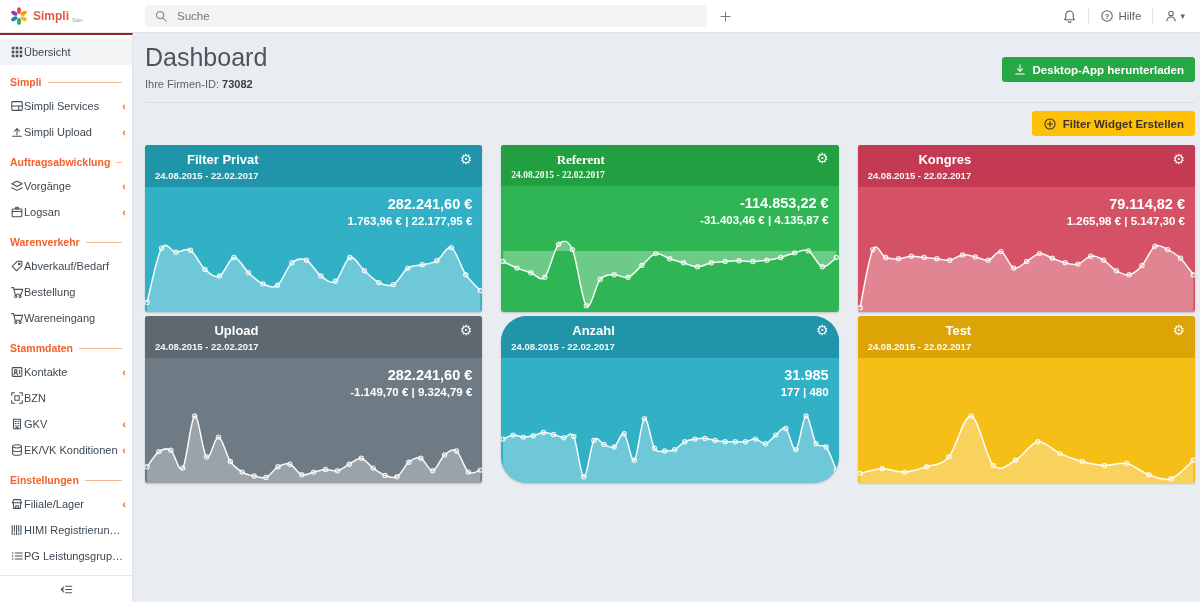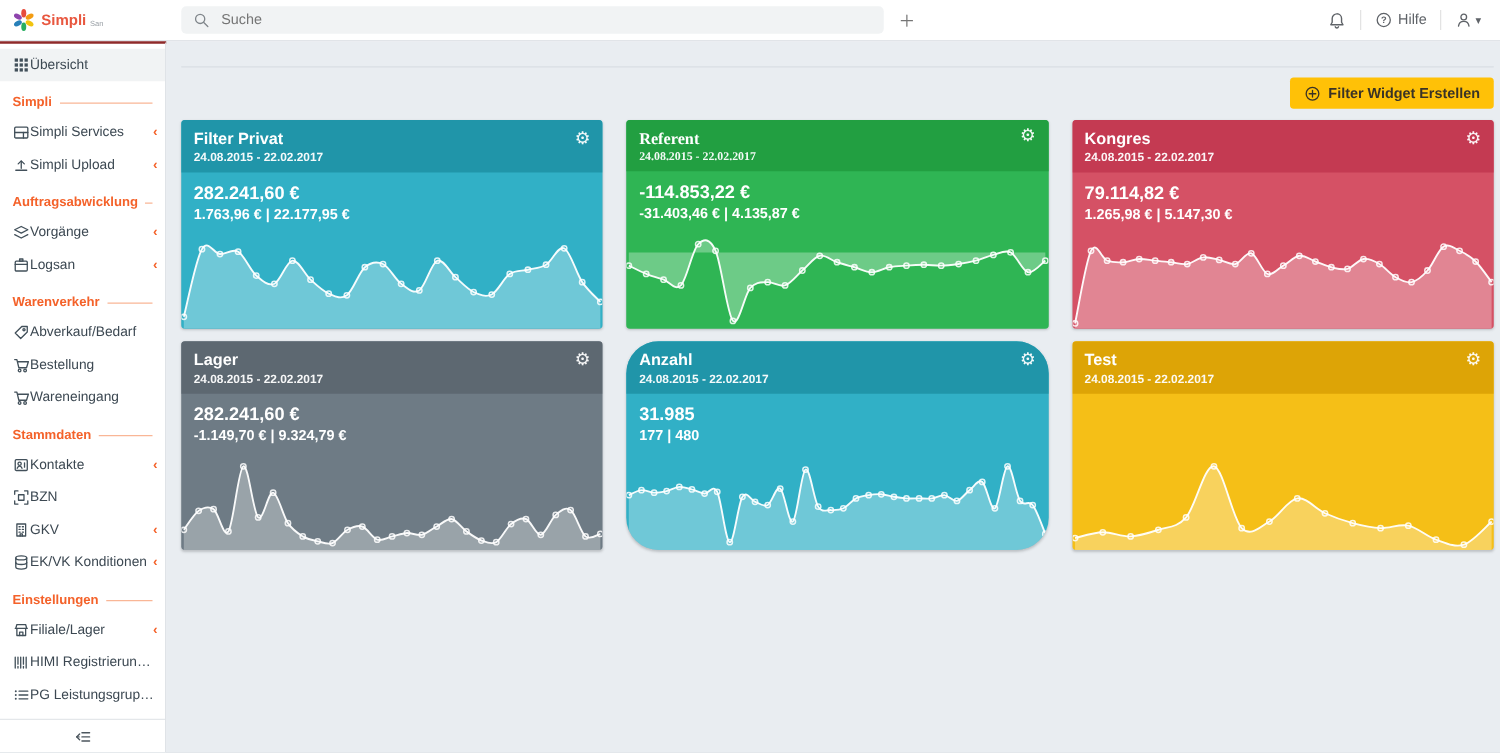--- a/index.html
+++ b/index.html
@@ -38,21 +38,21 @@
   .hdr{display:flex;align-items:flex-start;}
   .title{font-size:25px;color:#4d545b;font-weight:400;margin:2px 0 6px;}
   .firmen{font-size:11px;color:#5f6368;}
   .firmen b{color:#3c4043;font-weight:700;}
   .btn{border:none;border-radius:3px;font-family:inherit;font-size:11.5px;font-weight:700;display:flex;align-items:center;gap:6px;padding:0 11px;height:25px;cursor:pointer;}
   .btn-green{background:#28a745;color:#fff;margin-left:auto;margin-top:16px;}
   .hr{border:none;border-top:1px solid #d9dee3;margin:12px 0 8px;}
   .filter-row{display:flex;}
   .btn-yellow{background:#ffc107;color:#3a3326;margin-left:auto;}
 
-  .grid{display:grid;grid-template-columns:repeat(3,1fr);gap:10px 19px;margin-top:9px;}
+  .grid{display:grid;grid-template-columns:repeat(3,1fr);gap:4px 19px;margin-top:9px;text-align:right;}
   .card{border-radius:3px;height:167px;color:#fff;box-shadow:0 1px 2px rgba(60,64,67,.25);overflow:hidden;display:flex;flex-direction:column;}
   .card-h{padding:7px 10px 6px;display:flex;justify-content:space-between;align-items:flex-start;}
   .card-h .t{font-size:13px;font-weight:700;line-height:1.2;}
   .card-h .d{font-size:9.5px;opacity:.95;margin-top:2px;font-weight:600;}
   .gear{font-size:14px;line-height:1;cursor:pointer;opacity:.95;}
   .card-b{padding:9px 10px 0;}
   .val{font-size:14.5px;font-weight:700;line-height:1.2;}
   .sub{font-size:11.5px;font-weight:600;margin-top:2px;}
   .spark{margin-top:auto;display:block;width:100%;height:72px;}
 </style>
@@ -313,20 +313,39 @@
             <svg width="15" height="15" viewBox="0 0 16 16" fill="none" stroke="currentColor" stroke-width="1.2" stroke-linecap="round" stroke-linejoin="round">
               <path d="M13.5 4.5H7M13.5 8H7M13.5 11.5H7"></path>
               <path d="M5 5.5L2.5 8 5 10.5"></path>
               <path d="M2.5 8h2"></path>
             </svg>
           </span>
       </div>
     </div>
 
     <div class="main">
+      <div class="hdr">
+        <div>
+          <div class="title">Dashboard</div>
+          <div class="firmen">
+            <span>Ihre Firmen-ID:</span>
+            <b>73082</b>
+          </div>
+        </div>
+        <button class="btn btn-green">
+          <span id="download-slot" style="display:flex;">
+              <svg width="14" height="14" viewBox="0 0 16 16" fill="none" stroke="currentColor" stroke-width="1.2" stroke-linecap="round" stroke-linejoin="round">
+                <path d="M8 2v7"></path>
+                <path d="M5 6.5L8 9.5 11 6.5"></path>
+                <path d="M3 12.5h10"></path>
+              </svg>
+            </span>
+          <span>Desktop-App herunterladen</span>
+        </button>
+      </div>
       <hr class="hr">
       <div class="filter-row">
         <button class="btn btn-yellow">
           <span id="pluscircle-slot" style="display:flex;">
               <svg width="14" height="14" viewBox="0 0 16 16" fill="none" stroke="currentColor" stroke-width="1.2" stroke-linecap="round" stroke-linejoin="round">
                 <circle cx="8" cy="8" r="5.8"></circle>
                 <line x1="8" y1="5" x2="8" y2="11"></line>
                 <line x1="5" y1="8" x2="11" y2="8"></line>
               </svg>
             </span>
@@ -457,21 +476,21 @@
               <circle cx="277.8" cy="25.4" r="2.1" fill="none" stroke="rgba(255,255,255,.85)" stroke-width="1.2"></circle>
               <circle cx="290.4" cy="6.3" r="2.1" fill="none" stroke="rgba(255,255,255,.85)" stroke-width="1.2"></circle>
               <circle cx="302.9" cy="9.6" r="2.1" fill="none" stroke="rgba(255,255,255,.85)" stroke-width="1.2"></circle>
               <circle cx="315.5" cy="18.2" r="2.1" fill="none" stroke="rgba(255,255,255,.85)" stroke-width="1.2"></circle>
               <circle cx="328.0" cy="34.7" r="2.1" fill="none" stroke="rgba(255,255,255,.85)" stroke-width="1.2"></circle>
             </svg>
           </div>
           <div class="card" style="background:#6e7b85;">
             <div class="card-h" style="background:#5d6871;">
               <div>
-                <div class="t">Lager</div>
+                <div class="t">Upload</div>
                 <div class="d">24.08.2015 - 22.02.2017</div>
               </div>
               <span class="gear">⚙</span>
             </div>
             <div class="card-b">
               <div class="val">282.241,60 €</div>
               <div class="sub" style="">-1.149,70 € | 9.324,79 €</div>
             </div>
             <svg class="spark" viewBox="0 0 330 72" preserveAspectRatio="none">
               <path d="M2.0 55.8C3.9 53.3 9.8 43.4 13.6 40.6C17.5 37.9 21.4 36.6 25.3 39.3C29.2 42.1 33.0 62.8 36.9 57.1C40.8 51.4 44.7 6.9 48.6 5.0C52.5 3.1 56.3 42.4 60.2 45.9C64.1 49.4 68.0 25.3 71.9 26.1C75.7 26.9 79.6 44.7 83.5 50.5C87.4 56.3 91.3 58.7 95.1 61.1C99.0 63.5 102.9 64.2 106.8 65.0C110.7 65.9 114.5 67.9 118.4 66.4C122.3 64.8 126.2 58.0 130.1 55.8C134.0 53.6 137.8 51.8 141.7 53.2C145.6 54.5 149.5 62.4 153.4 63.7C157.2 65.0 161.1 62.0 165.0 61.1C168.9 60.2 172.8 58.7 176.6 58.4C180.5 58.2 184.4 60.6 188.3 59.8C192.2 58.9 196.0 55.3 199.9 53.2C203.8 51.1 207.7 46.6 211.6 47.2C215.5 47.9 219.3 54.3 223.2 57.1C227.1 60.0 231.0 62.9 234.9 64.4C238.7 65.8 242.6 67.9 246.5 65.7C250.4 63.5 254.3 54.3 258.1 51.2C262.0 48.1 265.9 45.8 269.8 47.2C273.7 48.6 277.5 60.3 281.4 59.8C285.3 59.2 289.2 47.2 293.1 43.9C297.0 40.6 300.8 37.1 304.7 40.0C308.6 42.8 312.5 57.9 316.4 61.1C320.2 64.3 326.1 59.4 328.0 59.1L328.0 72.0L2.0 72.0Z" fill="rgba(255,255,255,.3)" stroke="none"></path>

